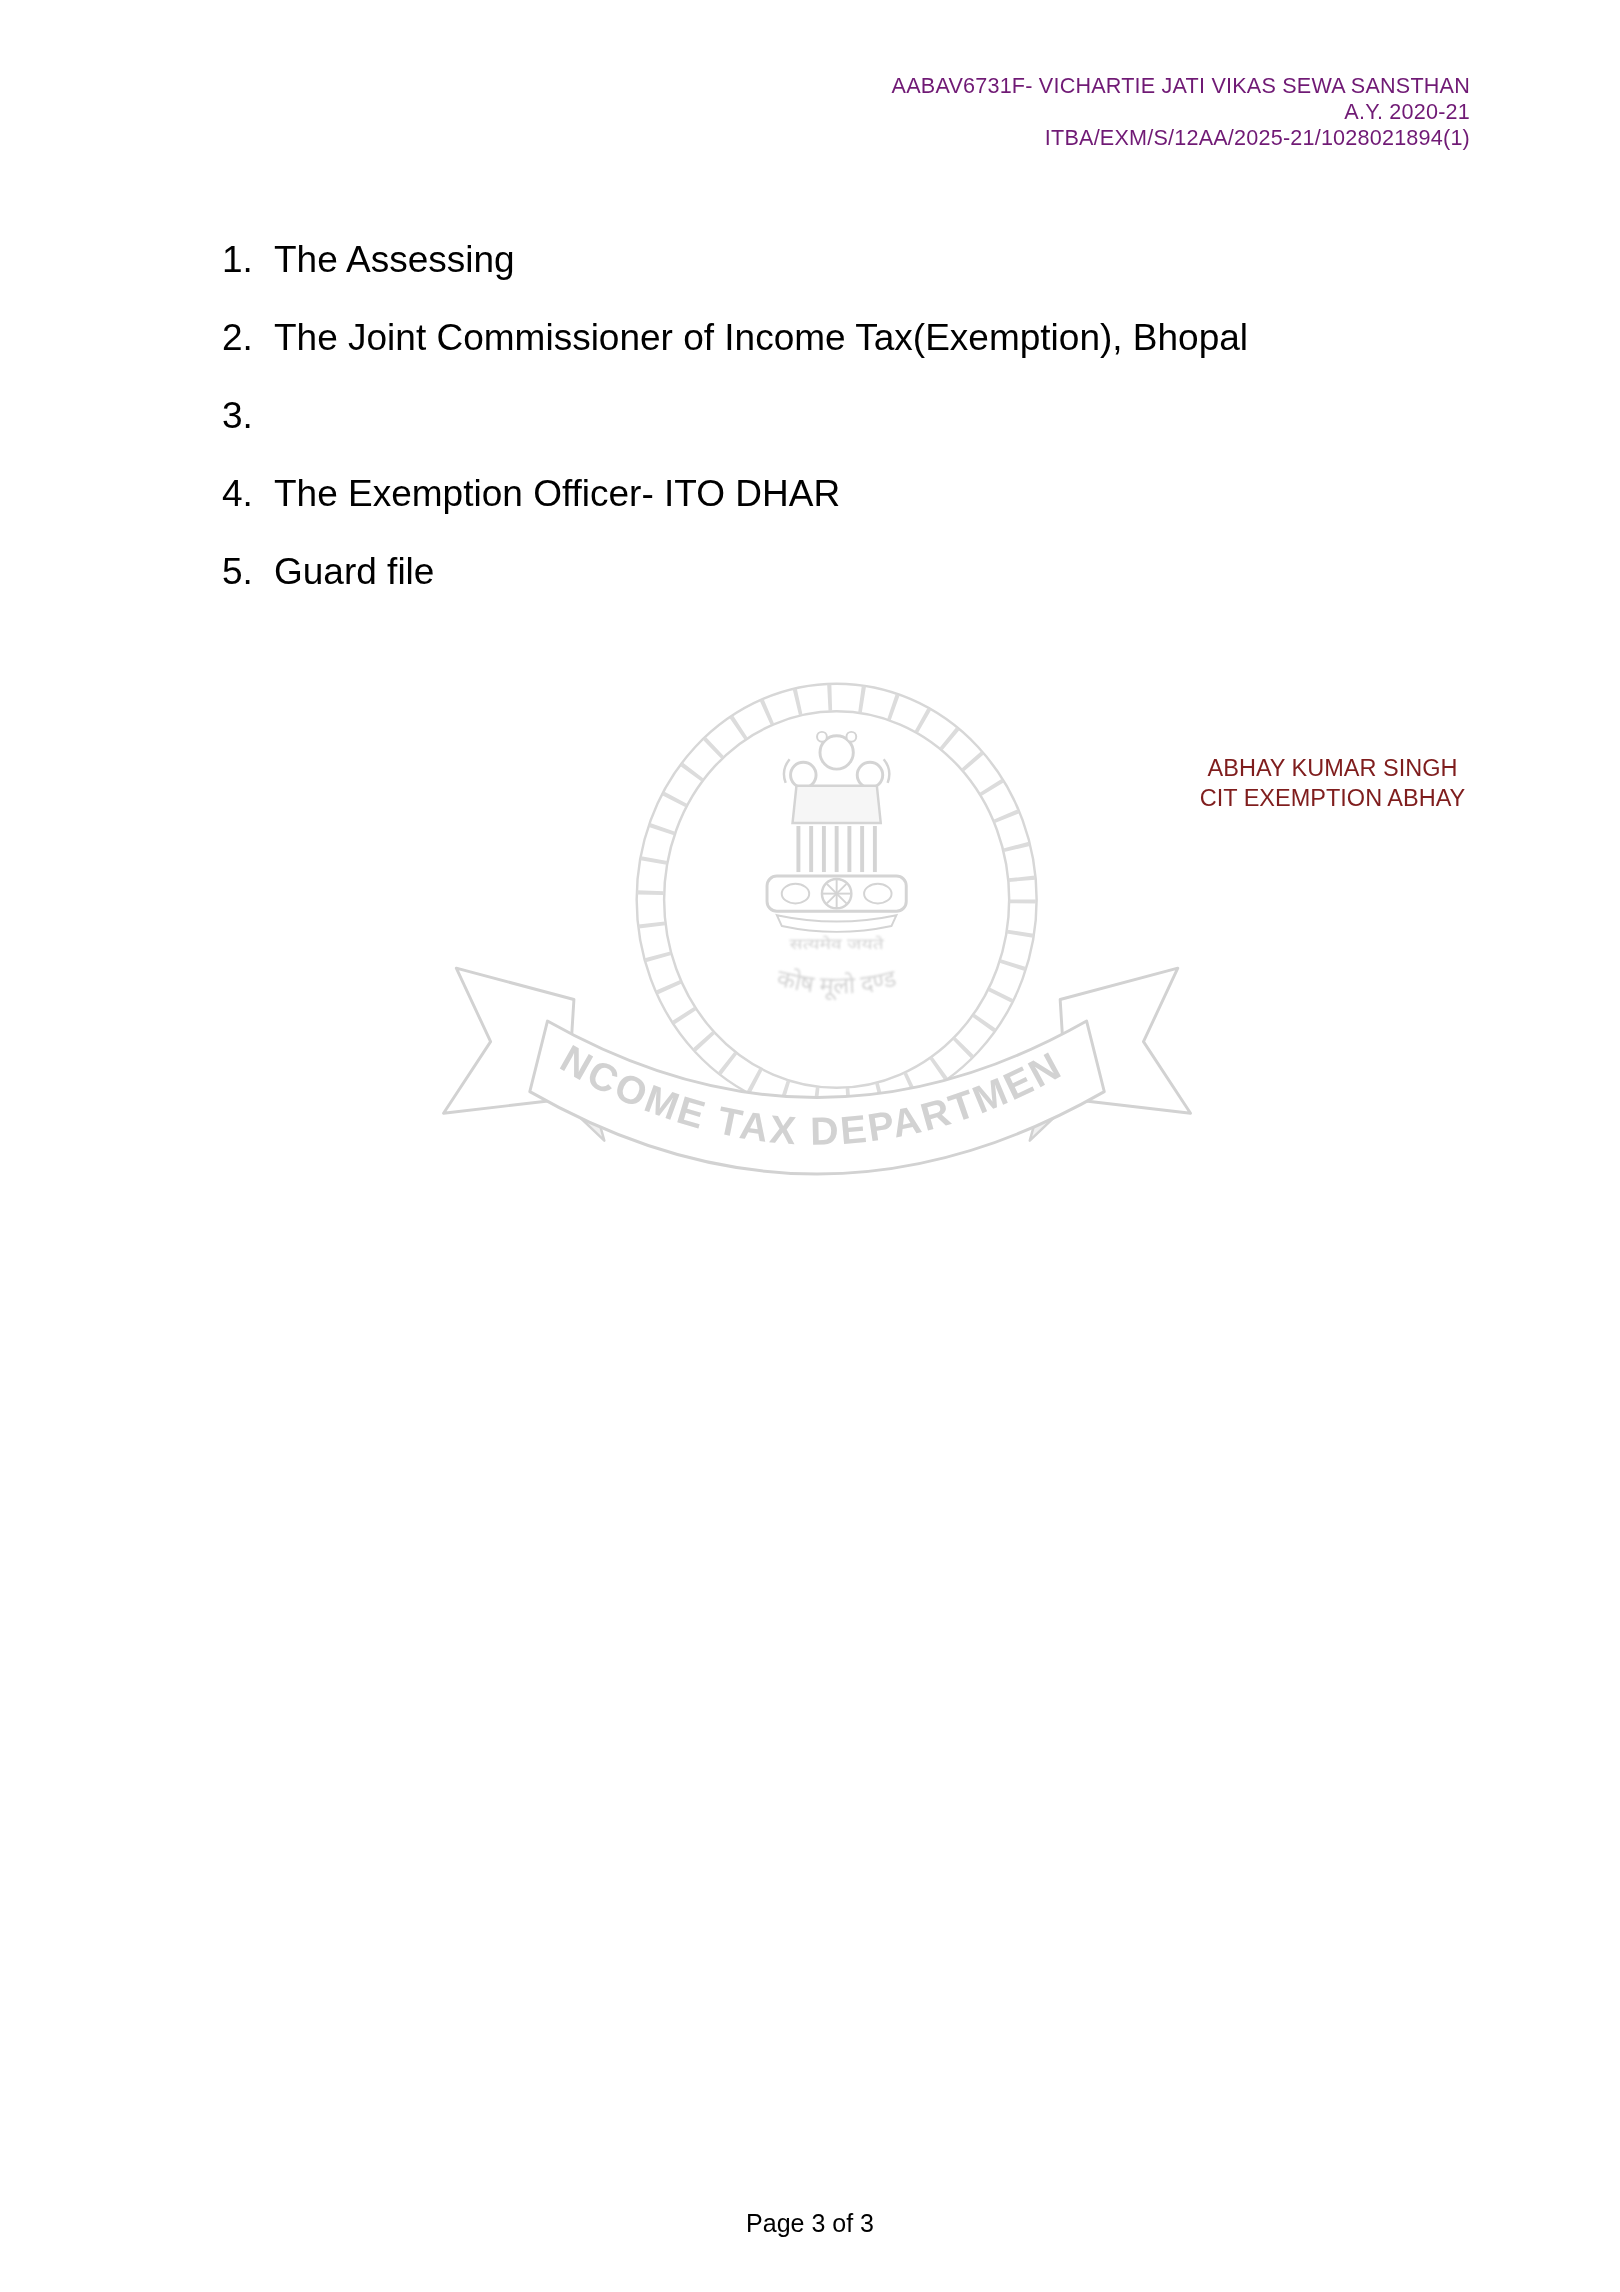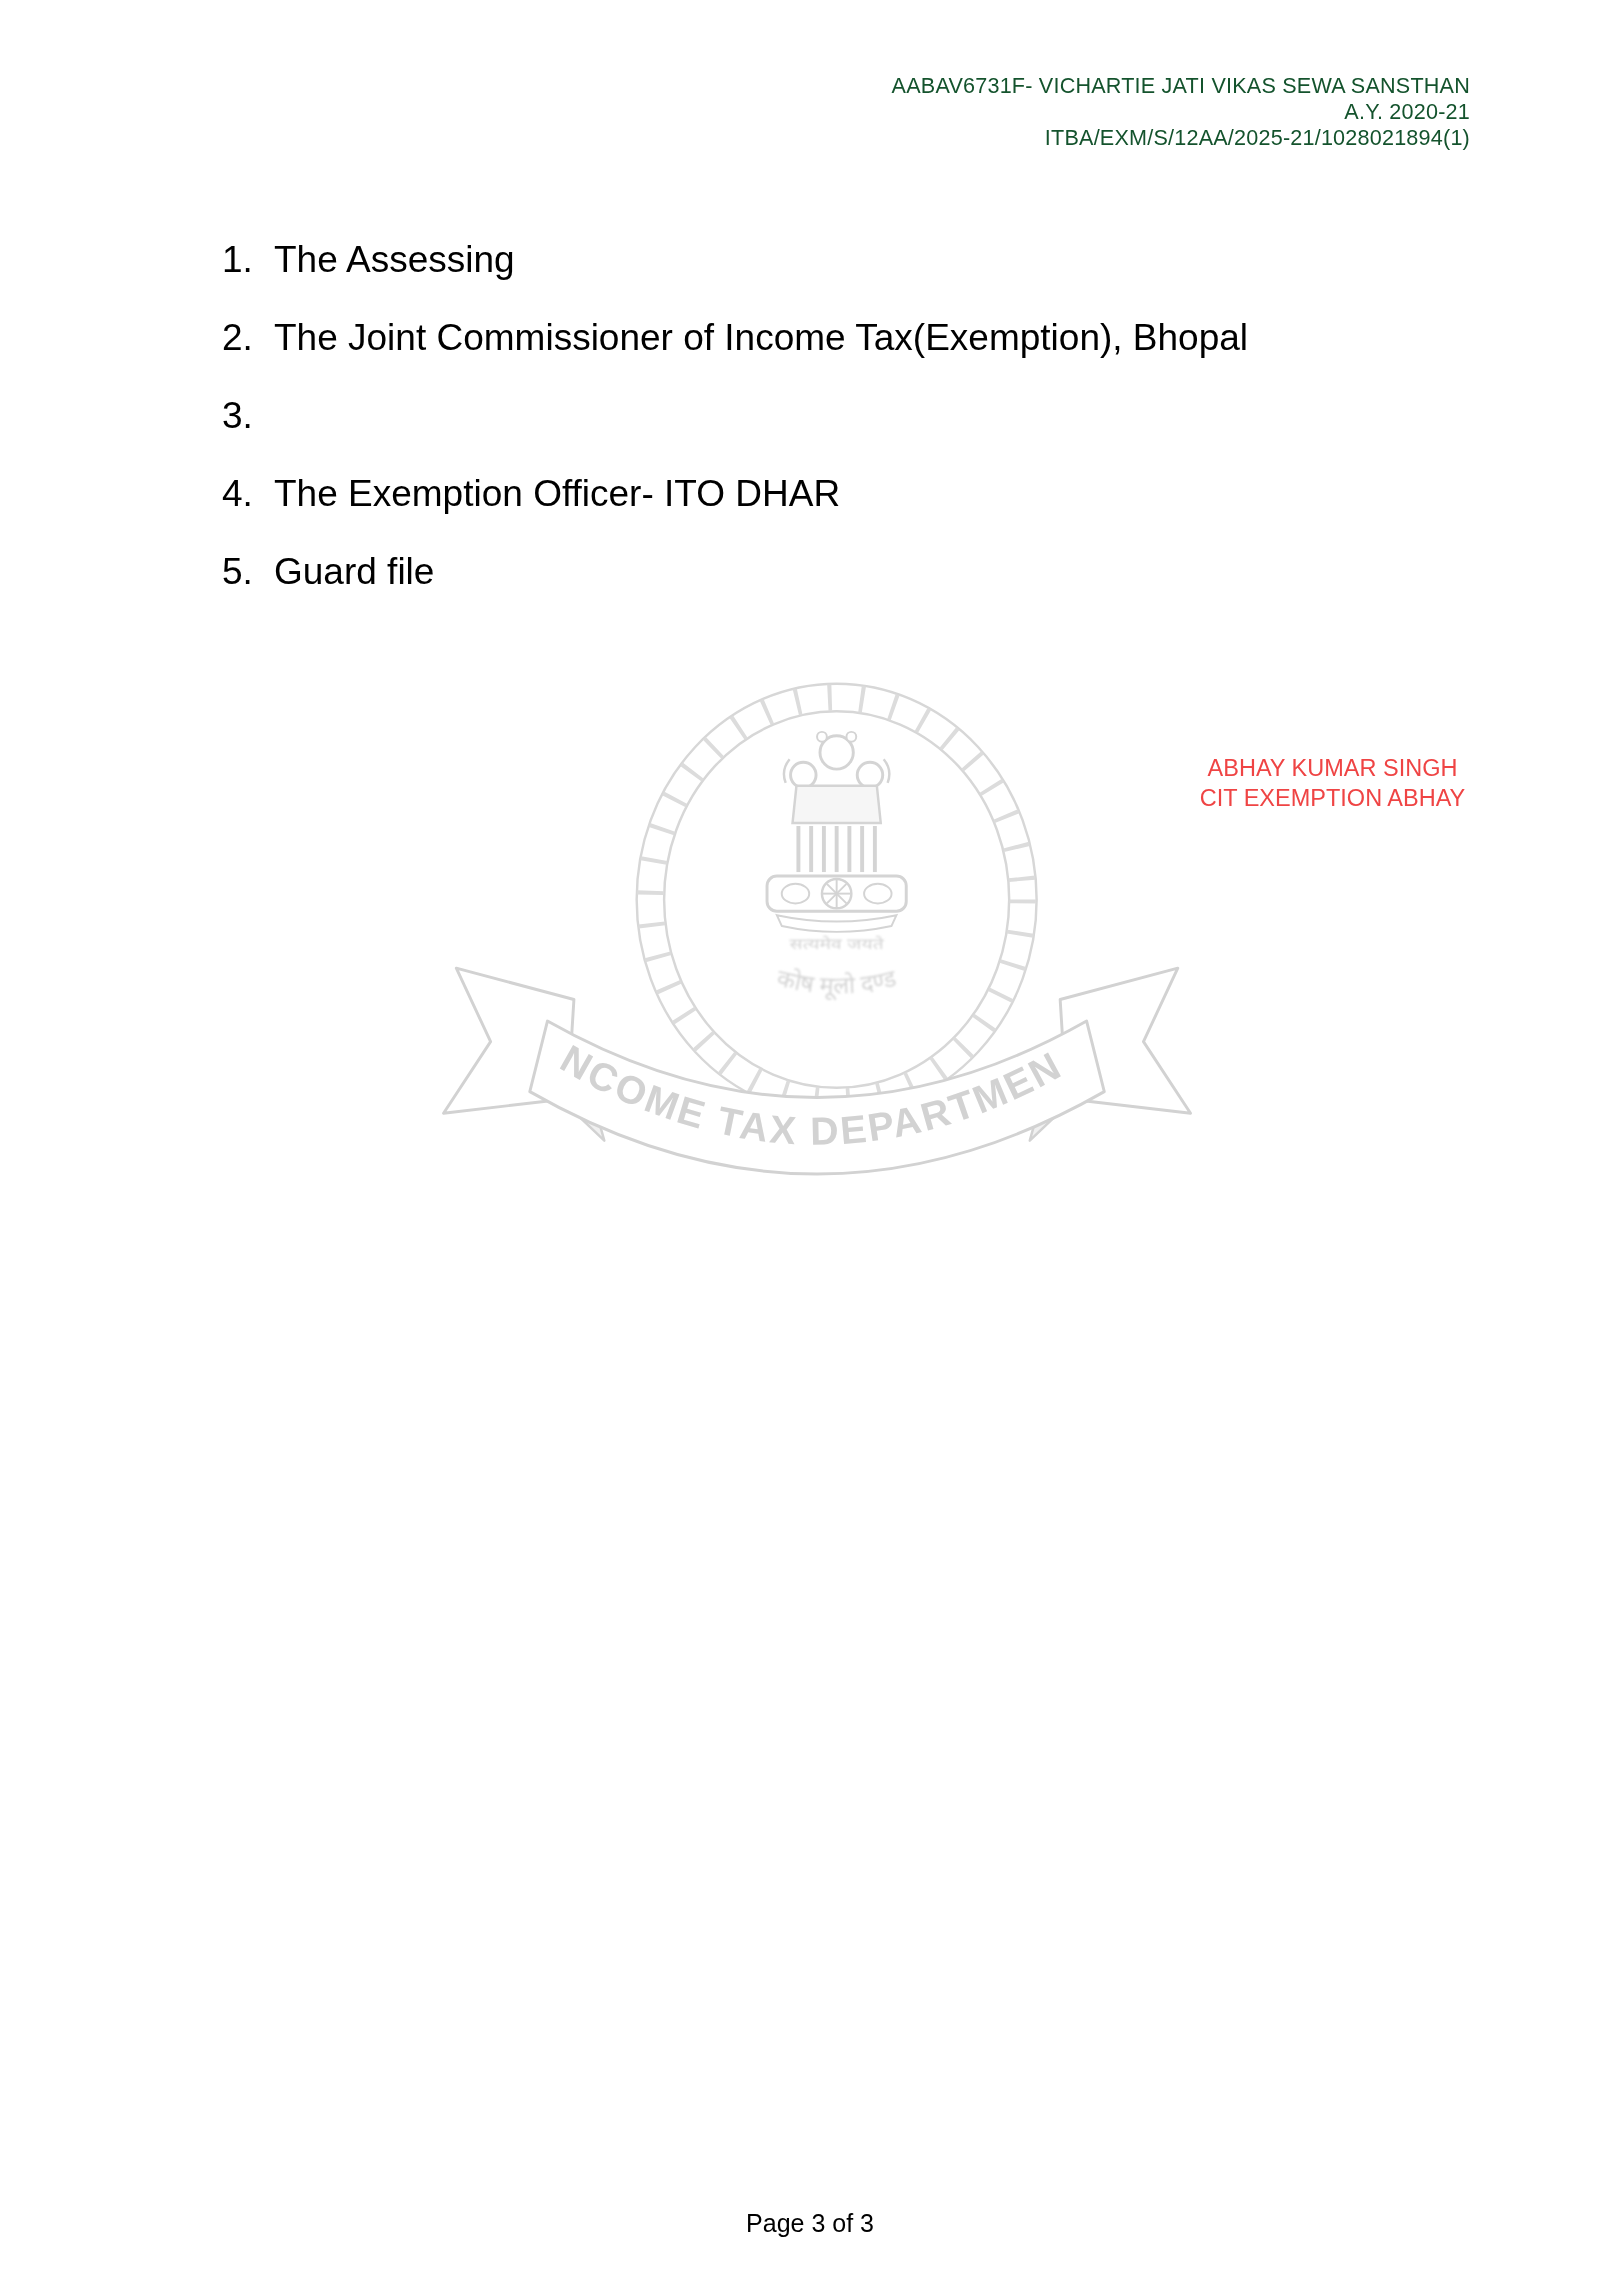--- a/index.html
+++ b/index.html
@@ -12,21 +12,21 @@
     overflow:hidden;
   }
   
   .ref-header{
     position:absolute;
     top:73px;
     right:150px;
     text-align:right;
     font-size:21.6px;
     line-height:26px;
-    color:#14532d;
+    color:#701a75;
     letter-spacing:0.2px;
     white-space:nowrap;
   }
   
   .copy-list{
     position:absolute;
     left:222px;
     top:238px;
   }
   .copy-item{
@@ -43,21 +43,21 @@
   }
   
   .signature{
     position:absolute;
     left:1171px;
     top:753px;
     width:323px;
     text-align:center;
     font-size:23.5px;
     line-height:30px;
-    color:#ef4444;
+    color:#7f1d1d;
     white-space:nowrap;
   }
   
   .watermark{
     position:absolute;
     left:412px;
     top:676px;
     width:814px;
     height:647px;
     pointer-events:none;

